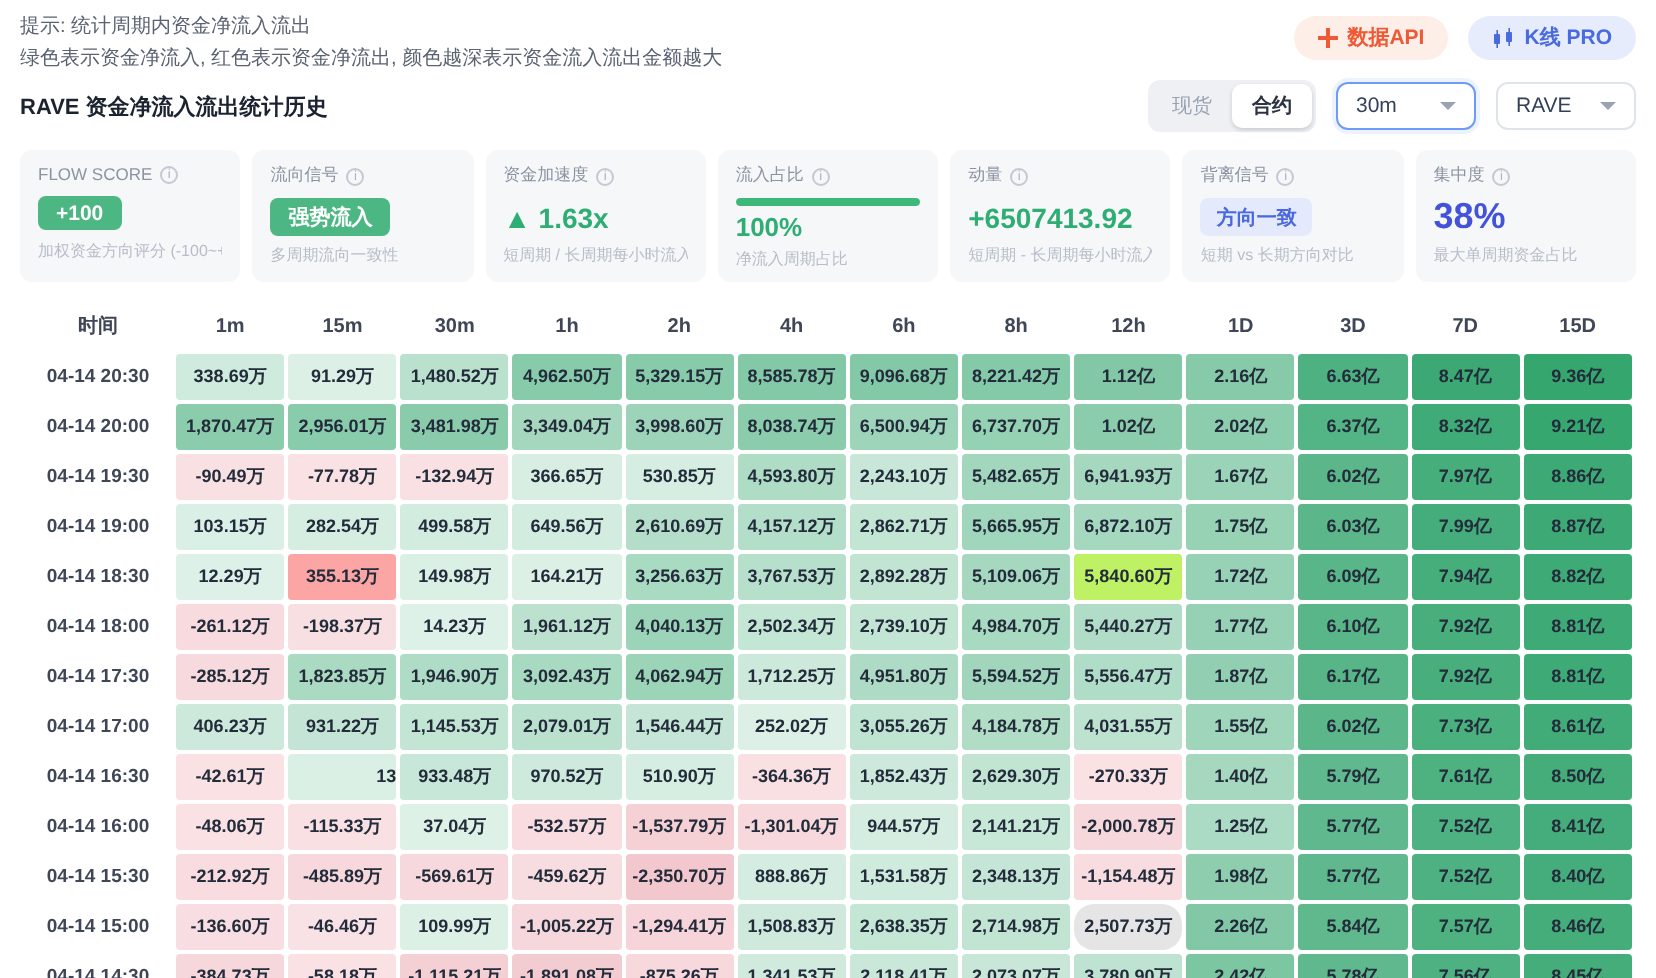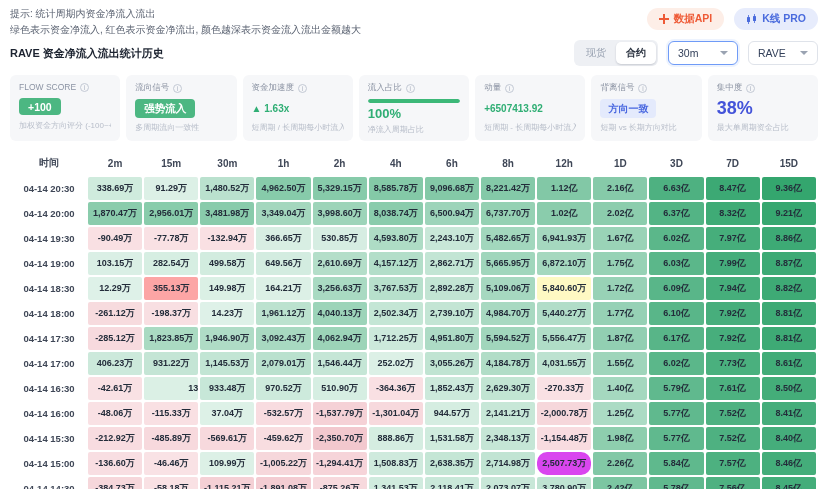--- a/index.html
+++ b/index.html
@@ -40,21 +40,21 @@
   .cards { display:flex; gap:6px; margin-top:9px; }
   .card { flex:1; min-width:0; background:#f6f7f9; border-radius:6px; padding:7px 9px 6px 9px; }
   .card-title { font-size:8.5px; color:#8b93a3; display:flex; align-items:center; gap:4px; white-space:nowrap; overflow:hidden; }
   .info-i { flex:0 0 auto; width:9px; height:9px; border:1px solid #c3c9d4; border-radius:50%;
             color:#aab1bf; font-size:6.5px; line-height:8px; text-align:center; font-style:normal; }
   .card-mid { margin:6px 0 5px 0; height:17px; display:flex; align-items:center; }
   .badge-green { background:#4cb782; color:#fff; font-size:10.5px; font-weight:700;
                  padding:2.5px 9px; border-radius:4px; white-space:nowrap; }
   .badge-blue  { background:#e4eafc; color:#4a68e0; font-size:10px; font-weight:700;
                  padding:2.5px 8px; border-radius:4px; white-space:nowrap; }
-  .val-green { color:#2fae74; font-size:10px; font-weight:700; white-space:nowrap; }
+  .val-green { color:#2fae74; font-size:14px; font-weight:700; white-space:nowrap; }
   .val-blue  { color:#4353d9; font-size:18px; font-weight:700; white-space:nowrap; }
   .card-sub { font-size:8px; color:#b7bdc9; white-space:nowrap; overflow:hidden; }
   .progress-wrap { margin:5px 0 3px 0; }
   .progress-track { height:4px; border-radius:2px; background:#e4e8ee; overflow:hidden; }
   .progress-fill { height:100%; background:#3cb878; border-radius:2px; }
 
   
   table { width:100%; margin-top:7px; border-collapse:separate; border-spacing:2px; table-layout:fixed; }
   th { font-size:10px; font-weight:700; color:#3f4757; padding:6px 0 5px 0; text-align:center; }
   th.timeh { width:74px; }
@@ -186,21 +186,21 @@
           <span class="val-blue">38%</span>
         </div>
         <div class="card-sub">最大单周期资金占比</div>
       </div>
     </div>
 
   <table>
     <thead>
         <tr>
           <th class="timeh">时间</th>
-          <th>2m</th>
+          <th>1m</th>
           <th>15m</th>
           <th>30m</th>
           <th>1h</th>
           <th>2h</th>
           <th>4h</th>
           <th>6h</th>
           <th>8h</th>
           <th>12h</th>
           <th>1D</th>
           <th>3D</th>
@@ -276,21 +276,21 @@
         <tr>
           <td class="time">04-14 18:30</td>
           <td class="cell" style="background: rgb(222, 241, 232);">12.29万</td>
           <td class="cell" style="background: #fca5a5;">355.13万</td>
           <td class="cell" style="background: rgb(219, 240, 229);">149.98万</td>
           <td class="cell" style="background: rgb(220, 240, 230);">164.21万</td>
           <td class="cell" style="background: rgb(169, 218, 194);">3,256.63万</td>
           <td class="cell" style="background: rgb(183, 224, 204);">3,767.53万</td>
           <td class="cell" style="background: rgb(194, 228, 211);">2,892.28万</td>
           <td class="cell" style="background: rgb(166, 216, 192);">5,109.06万</td>
-          <td class="cell" style="background: #fef9c3;">5,840.60万</td>
+          <td class="cell" style="background: #bef264;">5,840.60万</td>
           <td class="cell" style="background: rgb(152, 210, 182);">1.72亿</td>
           <td class="cell" style="background: rgb(89, 182, 137);">6.09亿</td>
           <td class="cell" style="background: rgb(70, 174, 123);">7.94亿</td>
           <td class="cell" style="background: rgb(62, 170, 117);">8.82亿</td>
         </tr>
         <tr>
           <td class="time">04-14 18:00</td>
           <td class="cell" style="background: rgb(247, 219, 222);">-261.12万</td>
           <td class="cell" style="background: rgb(248, 223, 226);">-198.37万</td>
           <td class="cell" style="background: rgb(222, 241, 232);">14.23万</td>
@@ -388,21 +388,21 @@
         <tr>
           <td class="time">04-14 15:00</td>
           <td class="cell" style="background: rgb(248, 222, 226);">-136.60万</td>
           <td class="cell" style="background: rgb(249, 226, 229);">-46.46万</td>
           <td class="cell" style="background: rgb(220, 240, 230);">109.99万</td>
           <td class="cell" style="background: rgb(246, 215, 219);">-1,005.22万</td>
           <td class="cell" style="background: rgb(246, 212, 217);">-1,294.41万</td>
           <td class="cell" style="background: rgb(207, 234, 221);">1,508.83万</td>
           <td class="cell" style="background: rgb(196, 230, 213);">2,638.35万</td>
           <td class="cell" style="background: rgb(193, 228, 211);">2,714.98万</td>
-          <td class="cell" style="background: #d946ef; border-radius: 10px;">2,507.73万</td>
+          <td class="cell" style="background: #e5e5e5; border-radius: 10px;">2,507.73万</td>
           <td class="cell" style="background: rgb(130, 200, 166);">2.26亿</td>
           <td class="cell" style="background: rgb(95, 185, 141);">5.84亿</td>
           <td class="cell" style="background: rgb(77, 177, 128);">7.57亿</td>
           <td class="cell" style="background: rgb(68, 173, 122);">8.46亿</td>
         </tr>
         <tr>
           <td class="time">04-14 14:30</td>
           <td class="cell" style="background: rgb(246, 215, 219);">-384.73万</td>
           <td class="cell" style="background: rgb(249, 225, 228);">-58.18万</td>
           <td class="cell" style="background: rgb(244, 208, 213);">-1,115.21万</td>

